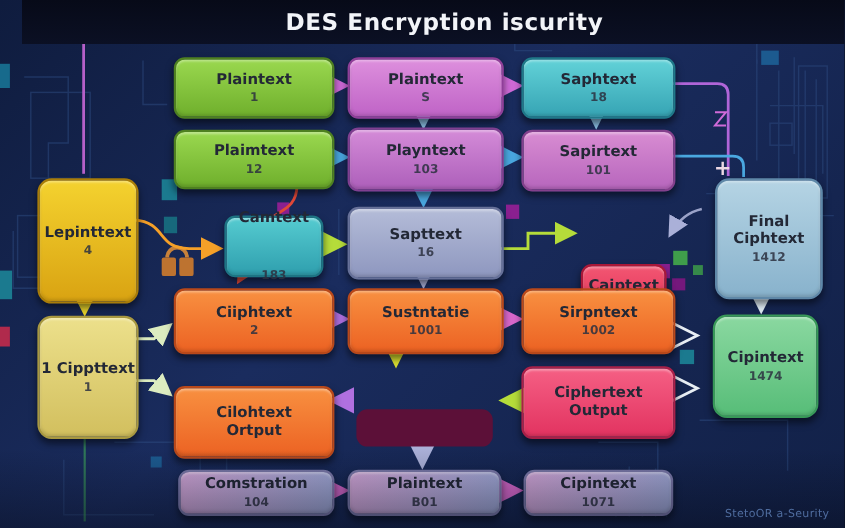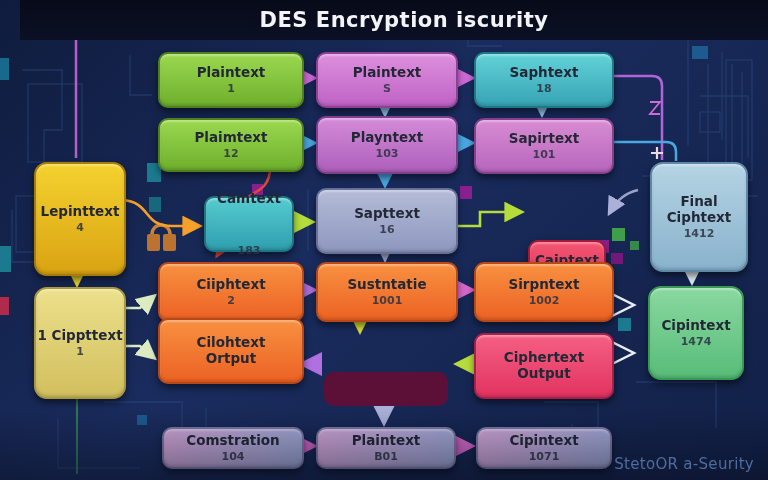--- a/index.html
+++ b/index.html
@@ -42,21 +42,21 @@
   .rose    {background:linear-gradient(180deg,#f55f84,#e23360);border:2px solid #a82048;}
   .lblue   {background:linear-gradient(180deg,#b5d4e4,#88b2cc);border:2px solid #5f88a8;}
   .green2  {background:linear-gradient(180deg,#8ad8a0,#57bd78);border:2px solid #389858;}
   .lilac   {background:linear-gradient(100deg,#d2a6d8,#9fa8d6);border:2px solid #7a78a8;}
   .maroon-band{
     position:absolute;left:324px;top:372px;width:124px;height:34px;z-index:2;
     background:#5c1038;border-radius:10px;
   }
   .watermark{
     position:absolute;right:14px;bottom:7px;z-index:6;
-    font-size:15px;color:#4f6c9e;letter-spacing:.3px;
+    font-size:10px;color:#4f6c9e;letter-spacing:.3px;
   }
   .vignette{
     position:absolute;left:0;bottom:0;width:768px;height:72px;z-index:4;
     background:linear-gradient(180deg,rgba(6,10,24,0),rgba(6,10,24,.45));
     pointer-events:none;
   }
 </style>
 </head>
 <body>
 
@@ -253,21 +253,21 @@
     <span class="nv">2</span>
   </div>
   <div class="node orange" style="left:316px;top:262px;width:138px;height:56px">
     <span class="nl">Sustntatie</span>
     <span class="nv">1001</span>
   </div>
   <div class="node orange" style="left:474px;top:262px;width:136px;height:56px">
     <span class="nl">Sirpntext</span>
     <span class="nv">1002</span>
   </div>
-  <div class="node orange wrap2" style="left:158px;top:318px;width:142px;height:62px">
+  <div class="node orange wrap2" style="left:158px;top:351px;width:142px;height:62px">
     <span class="nl">Cilohtext Ortput</span>
 
   </div>
   <div class="node rose wrap2" style="left:474px;top:333px;width:136px;height:62px">
     <span class="nl">Ciphertext Output</span>
 
   </div>
   <div class="node sq lblue wrap2" style="left:650px;top:162px;width:94px;height:106px">
     <span class="nl">Final Ciphtext</span>
     <span class="nv">1412</span>

